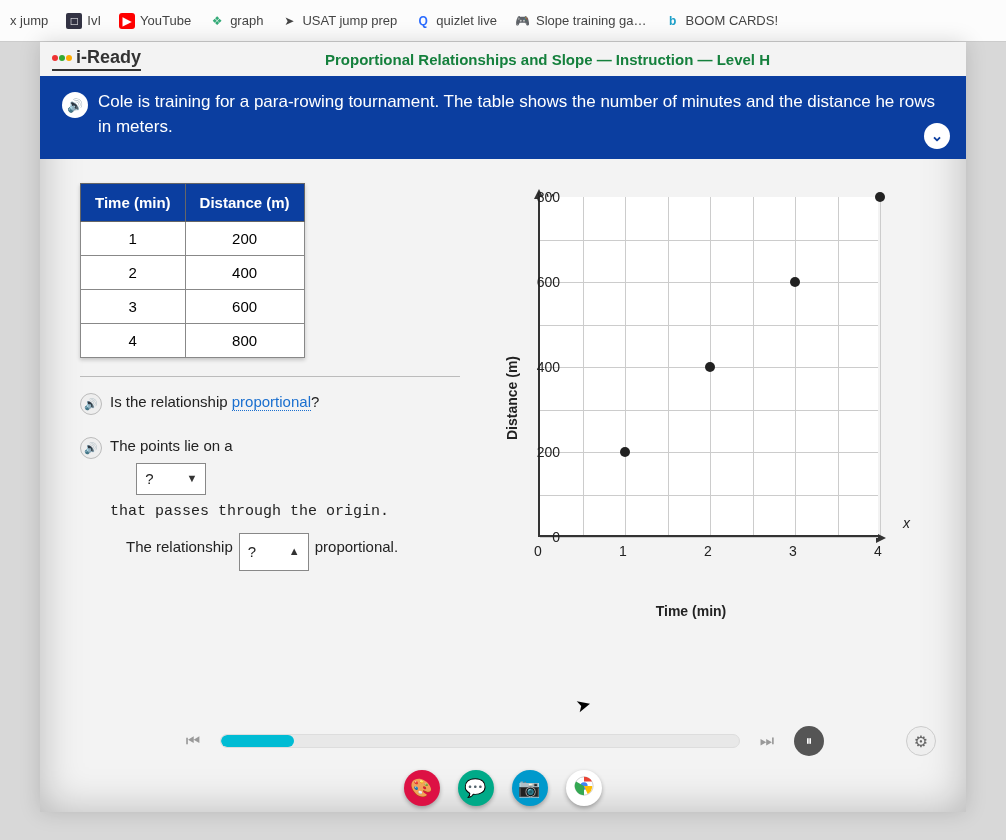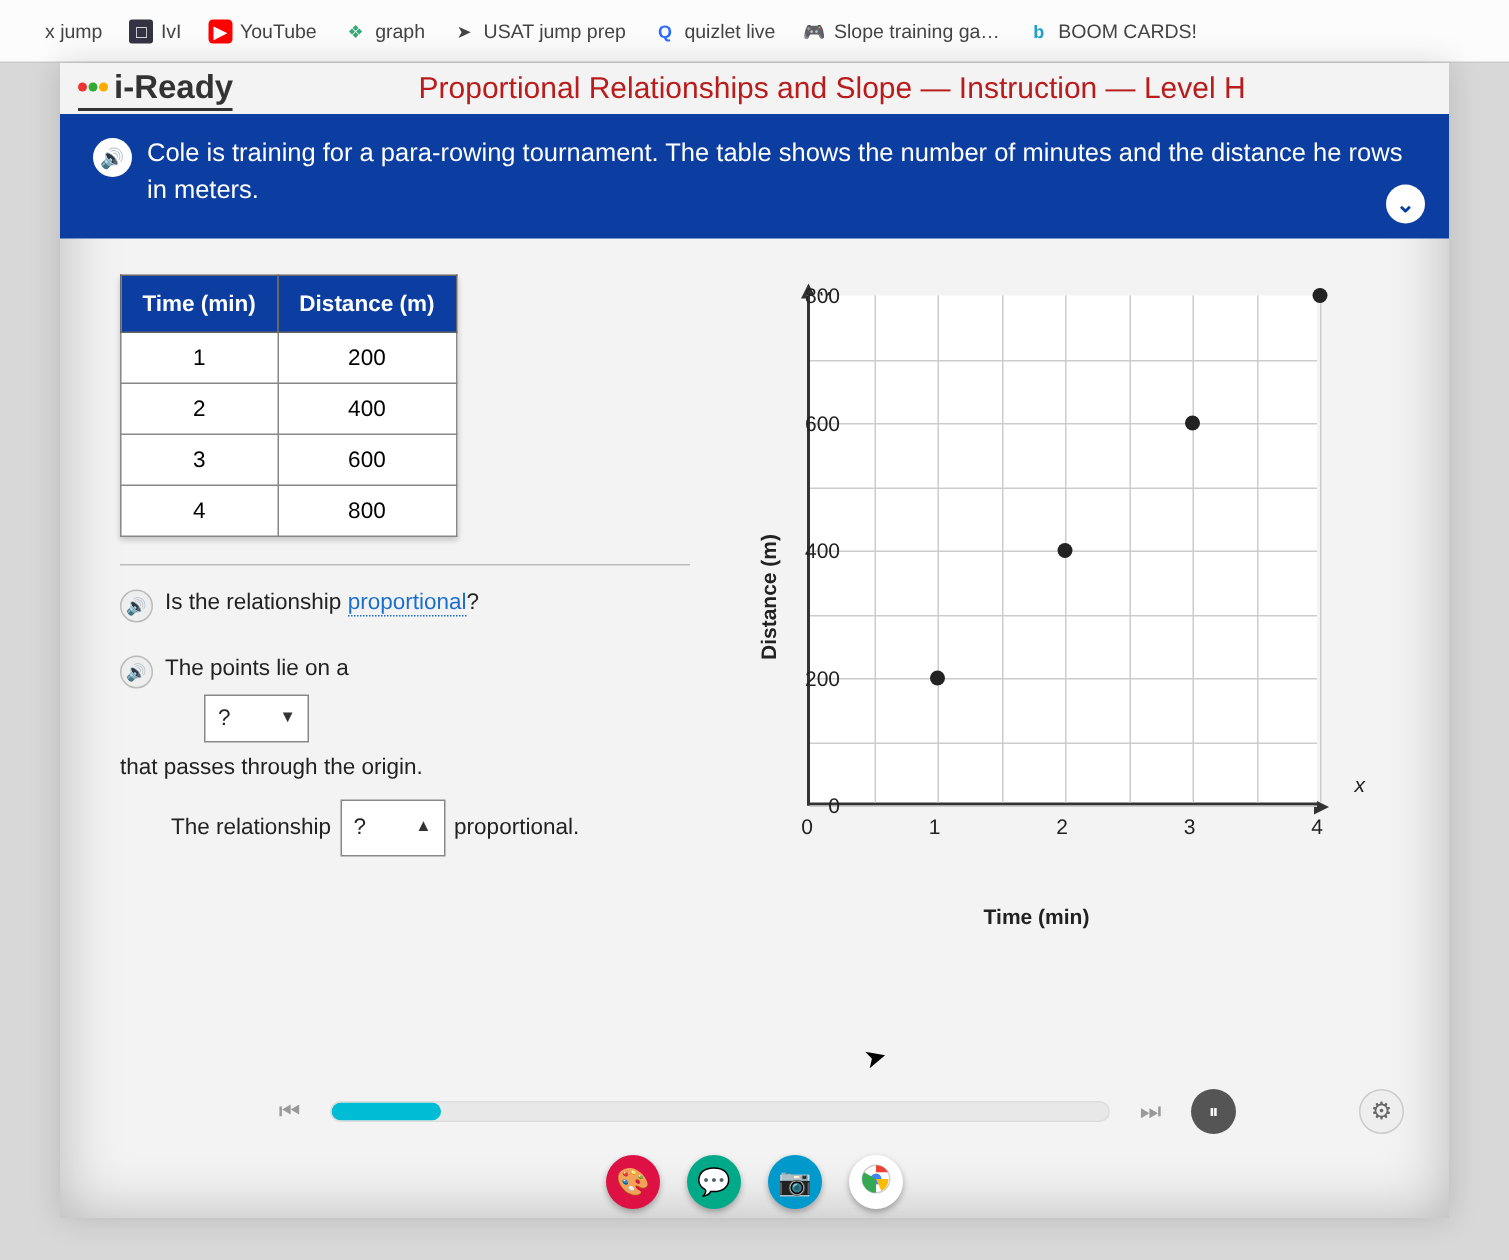--- a/index.html
+++ b/index.html
@@ -9,21 +9,21 @@
     width: 1006px;
     height: 840px;
     overflow: hidden;
     position: relative;
   }
   .bookmarks {
     background: #fcfcfc;
     height: 42px;
     display: flex;
     align-items: center;
-    padding: 0 24px;
+    padding: 0 4px;
     gap: 6px;
     font-size: 13px;
     color: #444;
     border-bottom: 1px solid #ccc;
   }
   .bookmark-item {
     display: flex;
     align-items: center;
     gap: 5px;
     padding: 4px 6px;
@@ -44,34 +44,34 @@
   }
   .topbar {
     display:flex;
     align-items:center;
     height: 34px;
     padding: 0 12px;
     background: #f3f3f3;
   }
   .brand {
     font-weight: bold;
-    font-size: 22px;
+    font-size: 18px;
     color: #333;
     display:flex; align-items:center; gap:4px;
     border-bottom: 2px solid #333;
     padding-bottom:1px;
   }
   .brand-dots { display:inline-flex; gap:1px;}
   .brand-dot { width:6px;height:6px;border-radius:50%; }
   .lesson-title {
     flex:1;
     text-align:center;
-    font-size: 20px;
-    font-weight: normal;
-    color: #b91c1c;
+    font-size: 15px;
+    font-weight: bold;
+    color: #15803d;
   }
   .blue-bar {
     background: #0b3ea0;
     color: #fff;
     padding: 14px 22px 20px 22px;
     position: relative;
     display:flex;
     align-items:flex-start;
     gap: 10px;
   }
@@ -126,21 +126,21 @@
   .small-audio {
     width:22px;height:22px;border-radius:50%;
     background:#eee;border:1px solid #bbb;color:#0b3ea0;
     display:flex;align-items:center;justify-content:center;
     font-size:11px;cursor:pointer;flex-shrink:0;margin-top:2px;
   }
   .q-text { font-size:15px;color:#222;line-height:1.45; }
   .q-text .link { color:#1a6fcf; border-bottom:1px dotted #1a6fcf; }
   .q-text strong { font-weight:normal; }
 
-  .inline-line { font-size:15px;color:#222;line-height:1.9; display:flex;flex-wrap:wrap;align-items:center;gap:6px;margin-left:34px;}
+  .inline-line { font-size:15px;color:#222;line-height:1.9; display:flex;flex-wrap:wrap;gap:6px;margin-left:46px;}
   .dropdown {
     display:inline-flex;align-items:center;justify-content:space-between;
     border:1px solid #888;background:#fff;
     padding: 4px 8px; min-width:70px; font-size:15px;
     cursor:pointer;
   }
   .dropdown .caret { font-size:11px;color:#333;margin-left:10px;}
 
   
   .chart-wrap { position:relative; width:430px; height:430px; }
@@ -316,21 +316,21 @@
           <span>🔊</span>
         </div>
         <div class="q-text" style="display:flex;flex-wrap:wrap;align-items:center;gap:6px;flex-direction:column;">
           <span>The points lie on a</span>
           <span class="dropdown">
             <span>?</span>
             <span class="caret">▼</span>
           </span>
         </div>
       </div>
-      <div class="q-text" style="margin-top:6px;">that passes through the origin.</div>
+      <div class="q-text" style="margin-left:30px;margin-top:6px;font-family:Liberation Mono, monospace;">that passes through the origin.</div>
 
       <div style="height:10px"></div>
 
       <div class="inline-line">
         <span>The relationship</span>
         <span class="dropdown">
           <span>?</span>
           <span class="caret">▲</span>
         </span>
         <span>proportional.</span>

